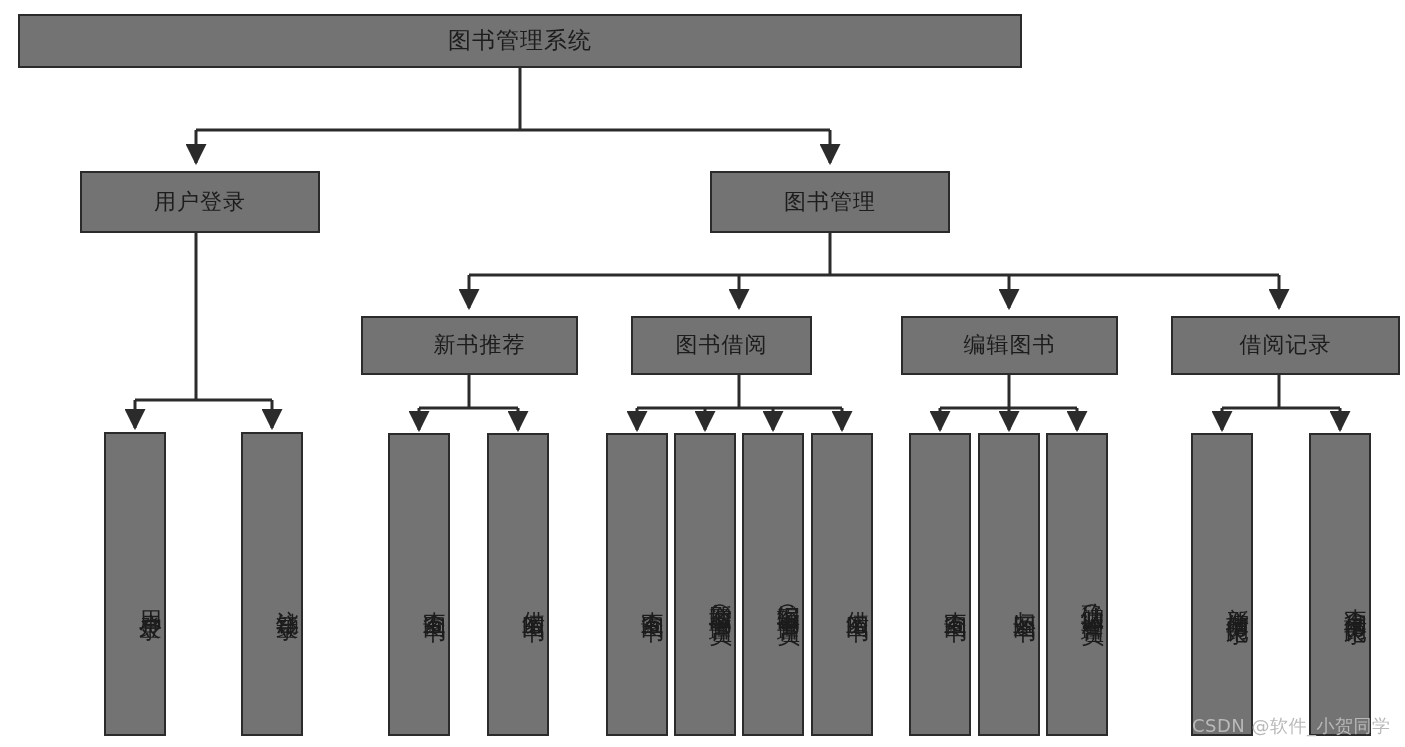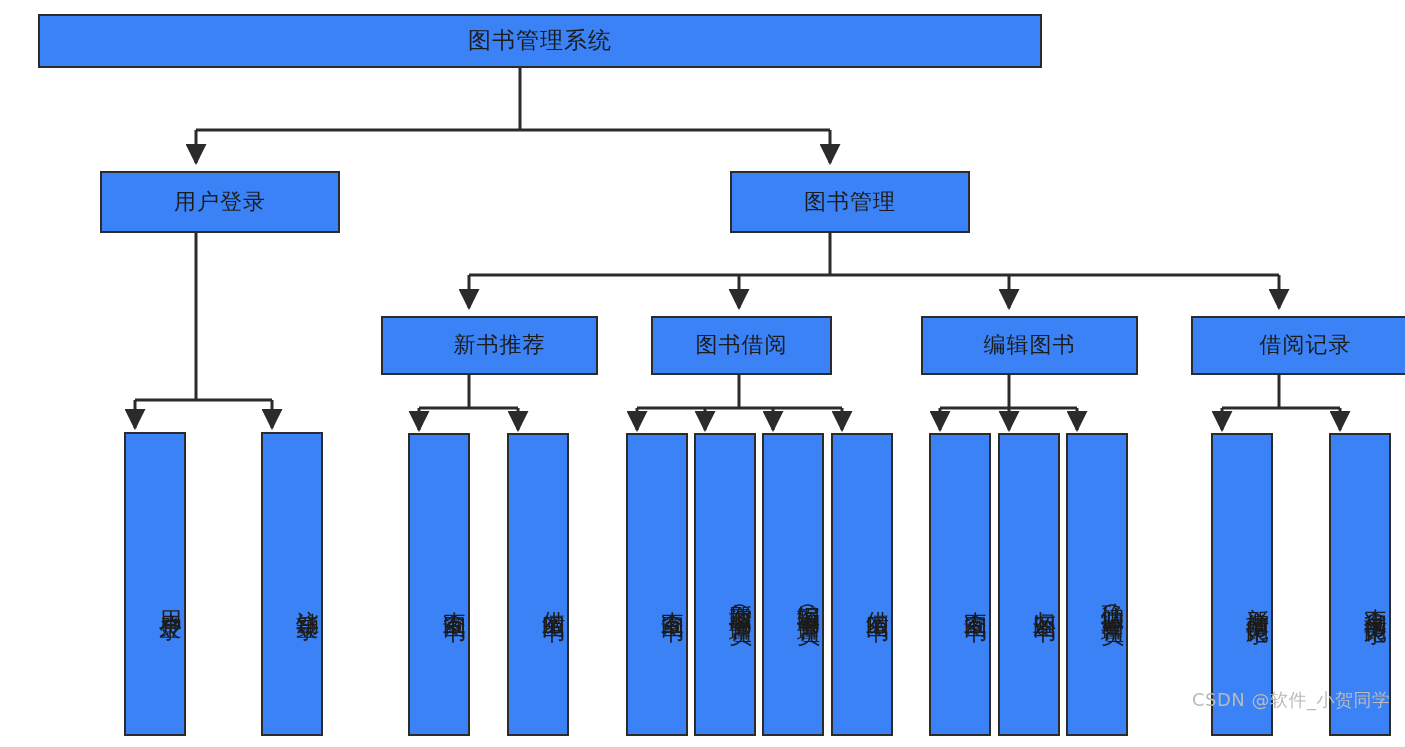--- a/index.html
+++ b/index.html
@@ -24,26 +24,25 @@
     left: 0;
     top: 0;
     width: 1405px;
     height: 747px;
     pointer-events: none;
   }
   .node {
     position: absolute;
     box-sizing: border-box;
     border: 2.5px solid #2b2b2b;
-    background: #3b82f6;
+    background: #737373;
     display: flex;
     align-items: center;
     justify-content: center;
     color: #1c1c1c;
-    margin-left: 20px;
   }
   .node.horiz {
     font-size: 22px;
     letter-spacing: 1px;
     line-height: 1.2;
   }
   .node.root {
     font-size: 23px;
   }
   .node.vert {
@@ -186,15 +185,15 @@
     <span class="vtext">确认归还（管理员）</span>
   </div>
 
   <div class="node vert" style="left:1191px; top:433px; width:62px; height:303px;">
     <span class="vtext">新增借阅记录</span>
   </div>
   <div class="node vert" style="left:1309px; top:433px; width:62px; height:303px;">
     <span class="vtext">查询借阅记录</span>
   </div>
 
-  <div class="watermark" style="left:1192px; top:688px;">CSDN @软件_小贺同学</div>
+  <div class="watermark" style="left:1192px; top:714px;">CSDN @软件_小贺同学</div>
 
 </div>
 
 </body></html>

